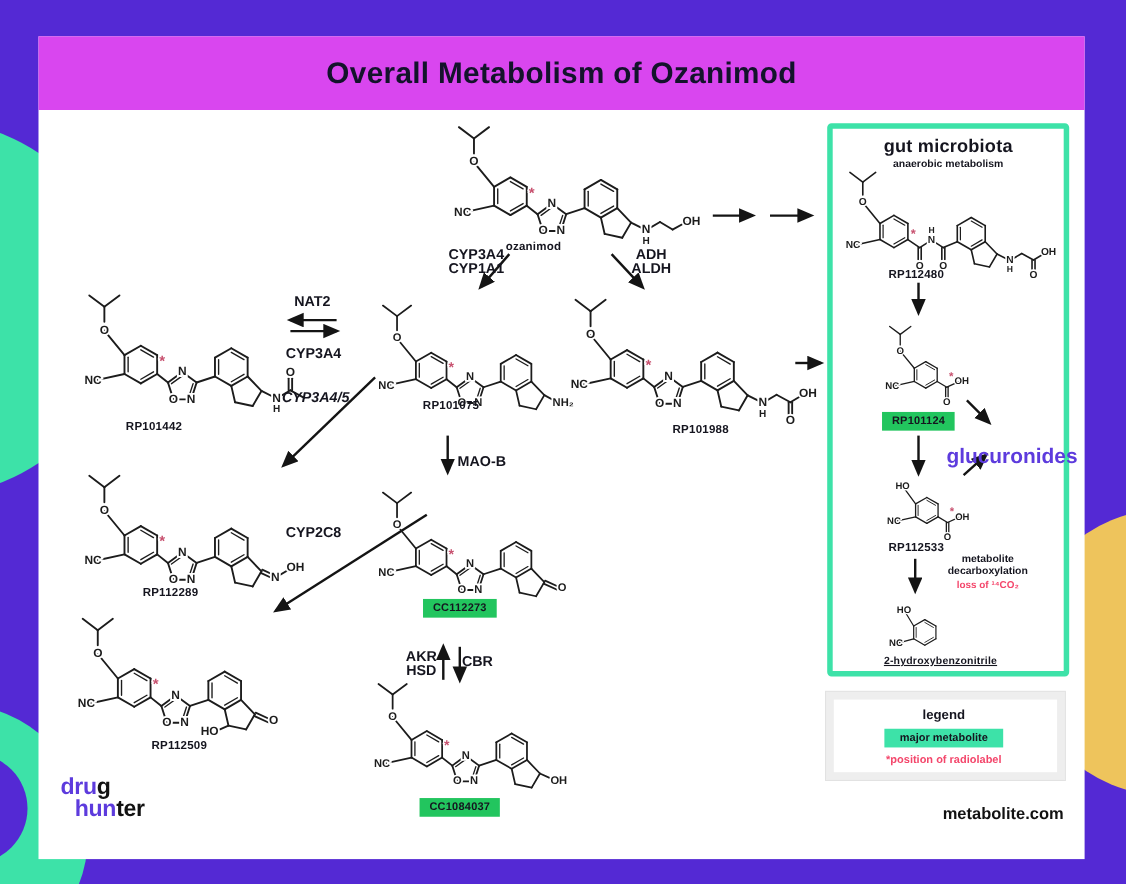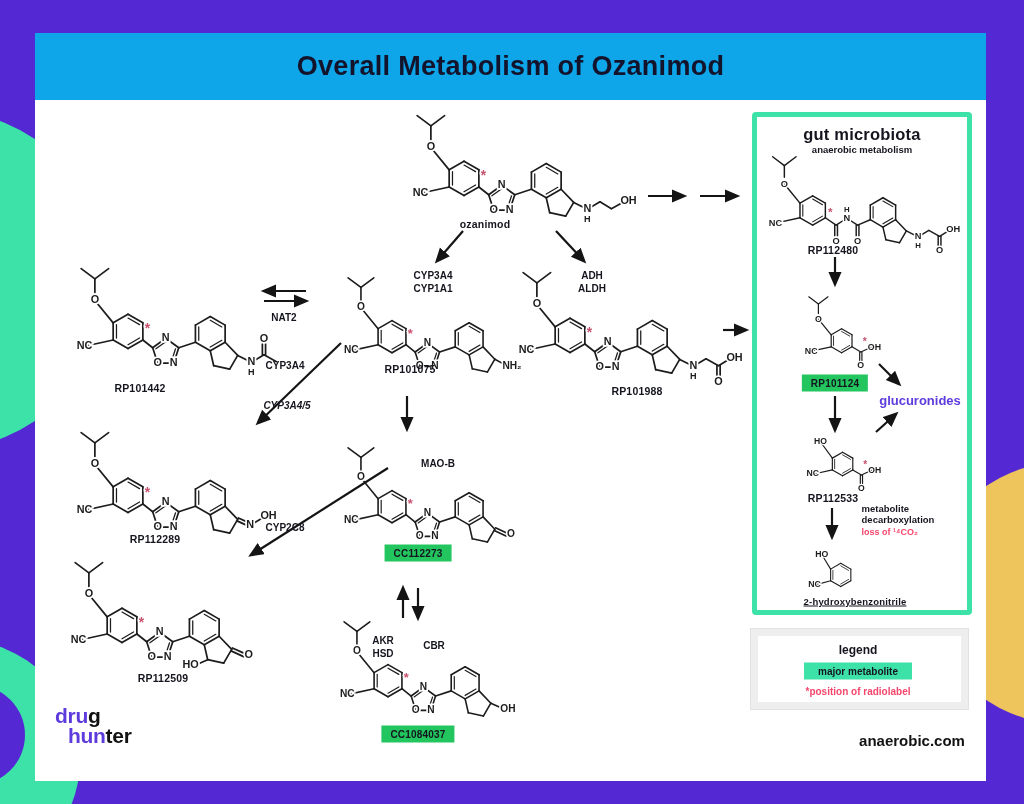--- a/index.html
+++ b/index.html
@@ -5,44 +5,44 @@
   html,body{margin:0;padding:0;}
   body{width:1024px;height:804px;position:relative;overflow:hidden;background:#5429d4;
        font-family:"Liberation Sans","DejaVu Sans",sans-serif;}
   .page{position:absolute;left:0;top:0;width:1024px;height:804px;}
   .deco{position:absolute;border-radius:50%;}
   #deco-teal-left{left:-230px;top:110px;width:340px;height:340px;background:#3de2a8;z-index:1;}
   #deco-teal-bl{left:-160px;top:640px;width:240px;height:240px;background:#3de2a8;z-index:1;}
   #deco-purple-bl{left:-75px;top:685px;width:100px;height:100px;background:#5429d4;z-index:2;}
   #deco-yellow{left:930px;top:463px;width:260px;height:260px;background:#eec45c;z-index:1;}
   .card{position:absolute;left:35px;top:33px;width:951px;height:748px;background:#ffffff;z-index:3;}
-  .titlebar{position:absolute;left:35px;top:33px;width:951px;height:67px;background:#0ea5e9;
+  .titlebar{position:absolute;left:35px;top:33px;width:951px;height:67px;background:#d946ef;
             display:flex;align-items:center;justify-content:center;z-index:4;}
   .titlebar h1{margin:0;font-size:27px;font-weight:800;color:#13132b;letter-spacing:.3px;}
   .panel{position:absolute;left:752px;top:112px;width:220px;height:503px;border:5px solid #3de2a8;
          border-radius:4px;background:#fff;box-sizing:border-box;z-index:4;}
   .legendbox{position:absolute;left:751px;top:629px;width:217px;height:80px;background:#fff;
              border:7px solid #eeeeee;outline:1px solid #e2e2e2;box-sizing:border-box;z-index:4;}
-  .ctr{position:absolute;transform:translate(-50%,-50%);white-space:nowrap;z-index:6;text-align:left;}
+  .ctr{position:absolute;transform:translate(-50%,-50%);white-space:nowrap;z-index:6;text-align:center;}
   .panel-title{font-size:16.5px;font-weight:800;color:#15151f;letter-spacing:.2px;}
   .panel-subtitle{font-size:9.5px;font-weight:700;color:#15151f;}
-  .glucuronides{font-size:13px;font-weight:800;color:#5d3bdd;}
+  .glucuronides{font-size:19px;font-weight:800;color:#5d3bdd;margin-top:16px;}
   .decarb{font-size:9.5px;font-weight:700;color:#15151f;line-height:11px;}
   .pink{color:#f4466b;}
   .legend-title{font-size:12px;font-weight:700;color:#15151f;}
   .legend-note{font-size:10px;font-weight:700;color:#f4466b;}
   .hlbox{background:#3de2a8;padding:3px 14px;font-size:10px;font-weight:700;color:#15151f;}
   .node{position:absolute;z-index:5;}
   .node svg{display:block;overflow:visible;}
   .clabel{position:absolute;transform:translate(-50%,-50%);font-weight:700;font-size:10.5px;
           color:#15151f;white-space:nowrap;letter-spacing:.2px;z-index:6;}
   .clabel.hl{background:#22c55e;padding:3px 9px;font-size:10px;}
   .clabel.tiny{font-size:9.5px;text-decoration:underline;}
-  .enz{position:absolute;transform:translate(-50%,-50%);font-weight:700;font-size:10px;
-       color:#15151f;text-align:center;line-height:12.5px;white-space:nowrap;z-index:5;margin-top:44px;}
+  .enz{position:absolute;transform:translate(-50%,-50%);font-weight:700;font-size:13px;
+       color:#15151f;text-align:center;line-height:12.5px;white-space:nowrap;z-index:5;}
   .arrows{position:absolute;left:0;top:0;z-index:4;pointer-events:none;}
   .at{font-weight:600;fill:#1c1c1c;text-anchor:middle;dominant-baseline:middle;
       paint-order:stroke;stroke:#ffffff;stroke-width:3px;font-family:"Liberation Sans","DejaVu Sans",sans-serif;}
   .astk{font-weight:800;fill:#c7506e;text-anchor:middle;dominant-baseline:middle;
         paint-order:stroke;stroke:#ffffff;stroke-width:2px;}
   .logo{position:absolute;left:55px;top:706px;z-index:6;font-weight:800;font-size:21px;
         letter-spacing:-.3px;line-height:20px;}
   .logo .l2{margin-left:13px;}
   .logo .pu{color:#5d3bdd;}
   .logo .bk{color:#121212;}
@@ -75,21 +75,21 @@
 
   <div class="legendbox"></div>
   <div class="ctr legend-title" style="left:858px;top:650px">legend</div>
   <div class="ctr hlbox" style="left:858px;top:671px">major metabolite</div>
   <div class="ctr legend-note" style="left:858px;top:691px">*position of radiolabel</div>
 
   <div class="logo">
     <div class="l1"><span class="pu">dru</span><span class="bk">g</span></div>
     <div class="l2"><span class="pu">hun</span><span class="bk">ter</span></div>
   </div>
-  <div class="ctr footer" style="left:912px;top:740px">anaerobic.com</div>
+  <div class="ctr footer" style="left:912px;top:740px">metabolite.com</div>
 
   <div id="diagram">
       <div class="node" style="left: 400px; top: 103px;">
         <svg viewBox="0 0 210 115" width="240" height="131.4">
           <line x1="15.0" y1="11.0" x2="27.0" y2="20.0" stroke="#1c1c1c" stroke-width="1.5" stroke-linecap="round"></line>
           <line x1="27.0" y1="20.0" x2="39.0" y2="11.0" stroke="#1c1c1c" stroke-width="1.5" stroke-linecap="round"></line>
           <line x1="27.0" y1="20.0" x2="27.0" y2="32.0" stroke="#1c1c1c" stroke-width="1.5" stroke-linecap="round"></line>
           <line x1="27.0" y1="39.0" x2="43.0" y2="58.5" stroke="#1c1c1c" stroke-width="1.5" stroke-linecap="round"></line>
           <line x1="56.0" y1="51.0" x2="69.0" y2="58.5" stroke="#1c1c1c" stroke-width="1.5" stroke-linecap="round"></line>
           <line x1="69.0" y1="58.5" x2="69.0" y2="73.5" stroke="#1c1c1c" stroke-width="1.5" stroke-linecap="round"></line>

